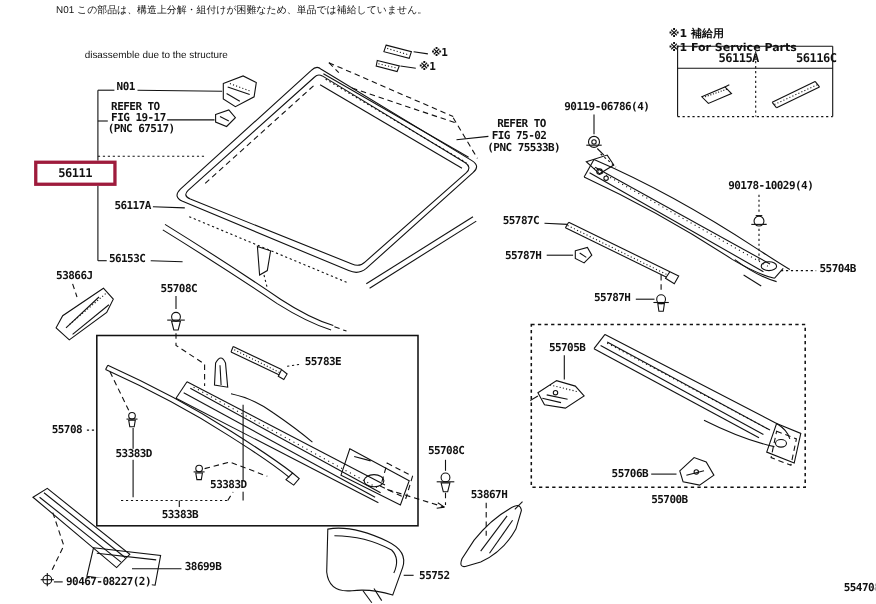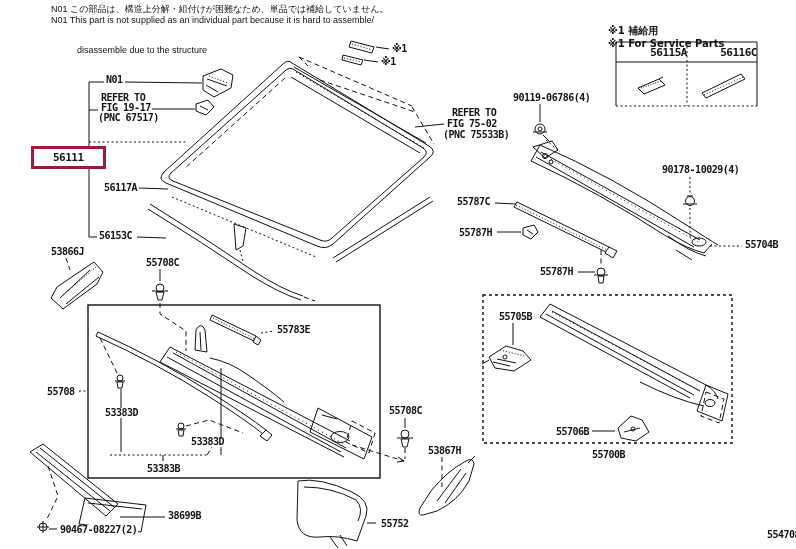--- a/index.html
+++ b/index.html
@@ -7,22 +7,22 @@
          font-family:"DejaVu Sans Mono","DejaVu Sans",monospace;}
   .art{position:absolute;left:0;top:0;}
   .art path,.art line,.art circle,.art rect,.art ellipse{stroke:#111;fill:none;stroke-width:1;}
   .art .d{stroke-dasharray:5 3.5;}
   .art .dt{stroke-dasharray:2 2.5;}
   .art .bx{stroke-width:1.4;}
   .lbl{position:absolute;font:bold 10px "DejaVu Sans Mono","DejaVu Sans",monospace;
        letter-spacing:-0.5px;color:#111;background:#fff;padding:0 1px;line-height:10px;white-space:nowrap;}
   .note{position:absolute;font:9px "Liberation Sans",sans-serif;color:#111;white-space:nowrap;background:transparent;padding-left:43px;}
   .svct{position:absolute;font:bold 10px "DejaVu Sans","Liberation Sans",sans-serif;color:#111;white-space:nowrap;margin-top:19px;}
-  .th{position:absolute;width:71px;text-align:right;font:bold 11px "DejaVu Sans Mono","DejaVu Sans",monospace;
-      letter-spacing:-0.5px;color:#111;}
+  .th{position:absolute;width:71px;text-align:center;font:bold 11px "DejaVu Sans Mono","DejaVu Sans",monospace;
+      letter-spacing:-0.5px;color:#111;margin-left:20px;}
   .hl-box{position:absolute;left:31px;top:146px;border:3px solid var(--hl,#9e1b3c);background:#fff;
           padding:2px 19px;font:bold 11px "DejaVu Sans Mono","DejaVu Sans",monospace;letter-spacing:-0.5px;color:#111;}
   .fig{background:transparent;font-weight:bold;margin-left:32px;}
 </style>
 </head>
 <body>
 
 <div class="stage">
 
   <svg class="art" width="796" height="549" viewBox="0 0 796 549">
@@ -287,21 +287,20 @@
       <path d="M659 79 L663 77"></path>
       <path d="M702 93 L741 74"></path>
         <path d="M706 98 L745 79"></path>
       <path d="M702 93 L706 98"></path>
         <path d="M741 74 L745 79"></path>
       <path stroke-width="3" stroke-dasharray="1 2" d="M704 95 L743 77"></path>
     </g>
   </svg>
 
   <div class="note" style="left:8px;top:3px">N01 この部品は、構造上分解・組付けが困難なため、単品では補給していません。</div>
-  <div class="note" style="left:8px;top:15px">N01 This part is not supplied as an individual part because it is hard to assemble/</div>
   <div class="note" style="left:34px;top:45px">disassemble due to the structure</div>
 
   <div class="svct" style="left:608px;top:5px">※1 補給用</div>
   <div class="svct" style="left:608px;top:19px">※1 For Service Parts</div>
   <div class="th" style="left:616px;top:46px">56115A</div>
   <div class="th" style="left:687px;top:46px;width:70px">56116C</div>
 
   <div class="lbl" style="left:105px;top:75px">N01</div>
   <div class="lbl" style="left:100px;top:93px">REFER TO</div>
   <div class="lbl" style="left:100px;top:103px">FIG 19-17</div>

